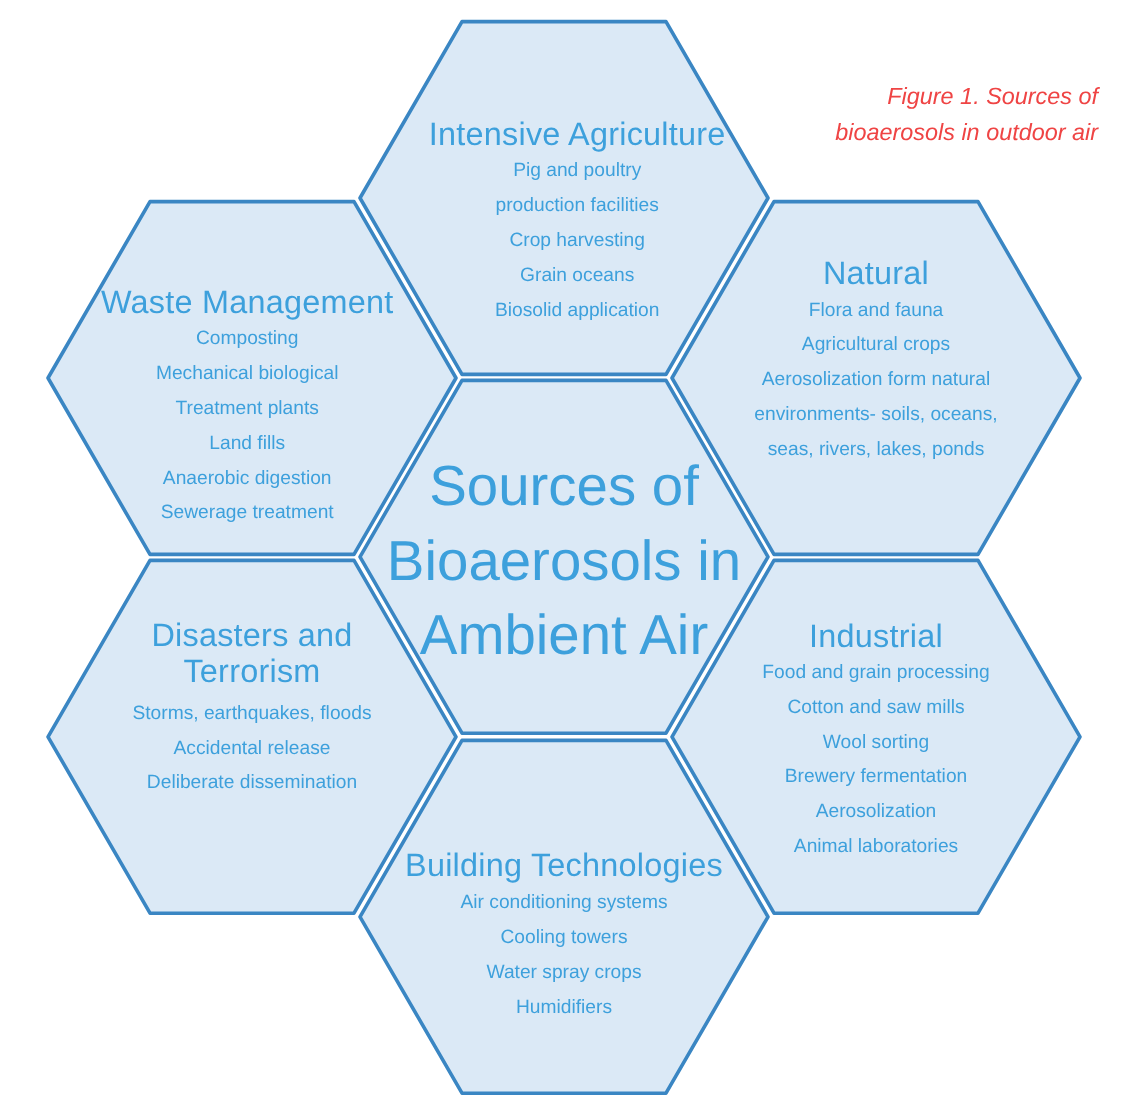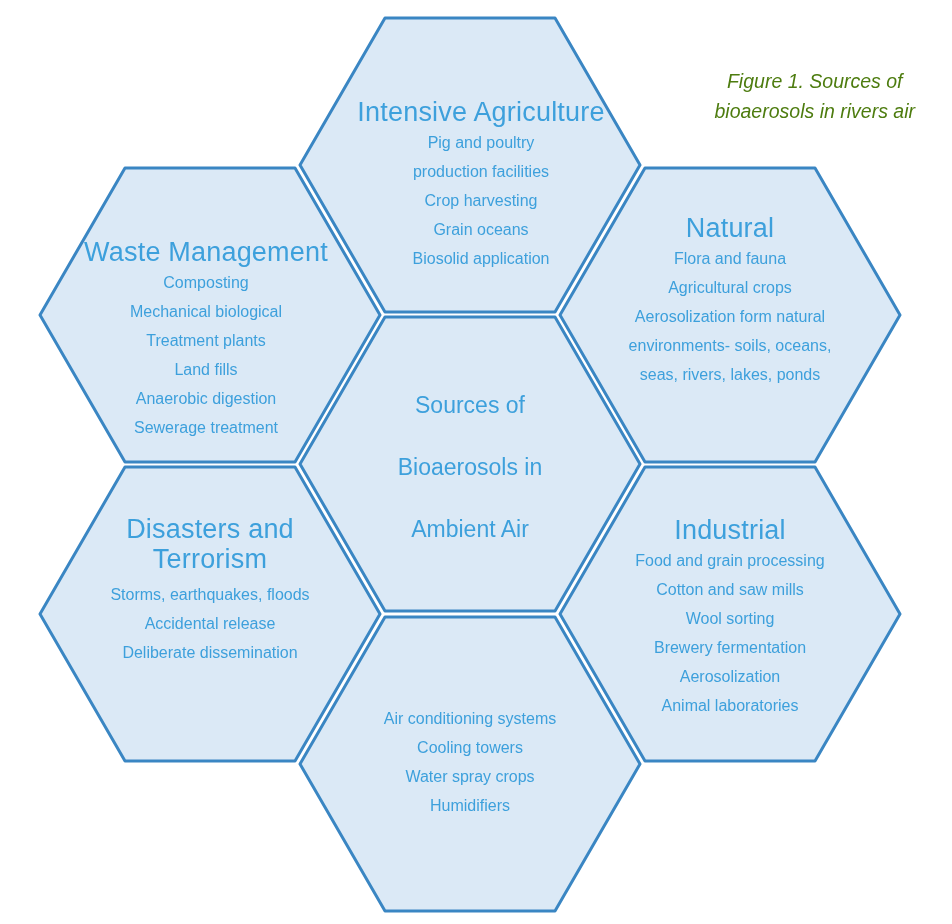--- a/index.html
+++ b/index.html
@@ -36,55 +36,55 @@
     line-height: 32px;
     font-weight: 400;
     letter-spacing: 0.2px;
   }
   .hexLine {
     font-size: 16px;
     line-height: 29px;
     font-weight: 400;
   }
   .centerTitle .centerLine {
-    font-size: 23px;
+    font-size: 47px;
     line-height: 62px;
     font-weight: 400;
     color: #3da0dc;
     text-align: center;
   }
   .caption {
     position: absolute;
     right: 37px;
     top: 66px;
-    text-align: center;
+    text-align: right;
     font-style: italic;
     font-size: 19.5px;
     line-height: 30px;
-    color: #4d7c0f;
+    color: #ef4444;
   }
 </style>
 </head>
 <body>
 
 <div class="stage">
 
   <svg width="952" height="924" viewBox="0 0 952 924">
     <polygon class="hex-poly" points="300,165 385,18 555,18 640,165 555,312 385,312"></polygon>
     <polygon class="hex-poly" points="40,315 125,168 295,168 380,315 295,462 125,462"></polygon>
     <polygon class="hex-poly" points="560,315 645,168 815,168 900,315 815,462 645,462"></polygon>
     <polygon class="hex-poly" points="300,464 385,317 555,317 640,464 555,611 385,611"></polygon>
     <polygon class="hex-poly" points="40,614 125,467 295,467 380,614 295,761 125,761"></polygon>
     <polygon class="hex-poly" points="560,614 645,467 815,467 900,614 815,761 645,761"></polygon>
     <polygon class="hex-poly" points="300,764 385,617 555,617 640,764 555,911 385,911"></polygon>
   </svg>
 
   <div class="caption">
     <div>Figure 1. Sources of</div>
-    <div>bioaerosols in rivers air</div>
+    <div>bioaerosols in outdoor air</div>
   </div>
 
   <div class="hexText centerTitle" style="left:300px; top:374px; width:340px;">
     <div class="centerLine">Sources of</div>
     <div class="centerLine">Bioaerosols in</div>
     <div class="centerLine">Ambient Air</div>
   </div>
 
   <div class="hexText" style="left:306px; top:96px; width:350px;">
     <div class="hexTitle">Intensive Agriculture</div>
@@ -126,19 +126,20 @@
     <div class="hexTitle">Industrial</div>
     <div class="hexLine">Food and grain processing</div>
     <div class="hexLine">Cotton and saw mills</div>
     <div class="hexLine">Wool sorting</div>
     <div class="hexLine">Brewery fermentation</div>
     <div class="hexLine">Aerosolization</div>
     <div class="hexLine">Animal laboratories</div>
   </div>
 
   <div class="hexText" style="left:295px; top:704px; width:350px;">
+    <div class="hexTitle" style="line-height:34px;">Building Technologies</div>
     <div class="hexLine">Air conditioning systems</div>
     <div class="hexLine">Cooling towers</div>
     <div class="hexLine">Water spray crops</div>
     <div class="hexLine">Humidifiers</div>
   </div>
 
 </div>
 
 </body></html>

